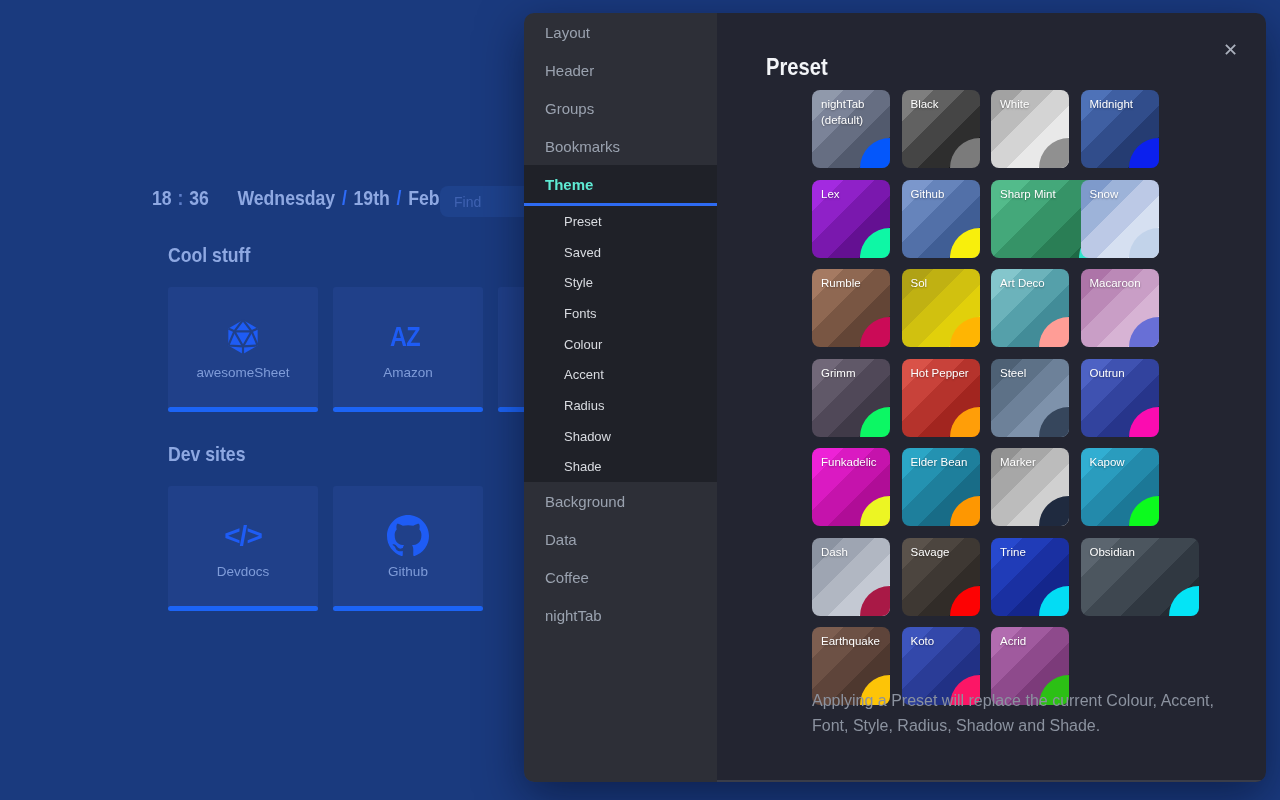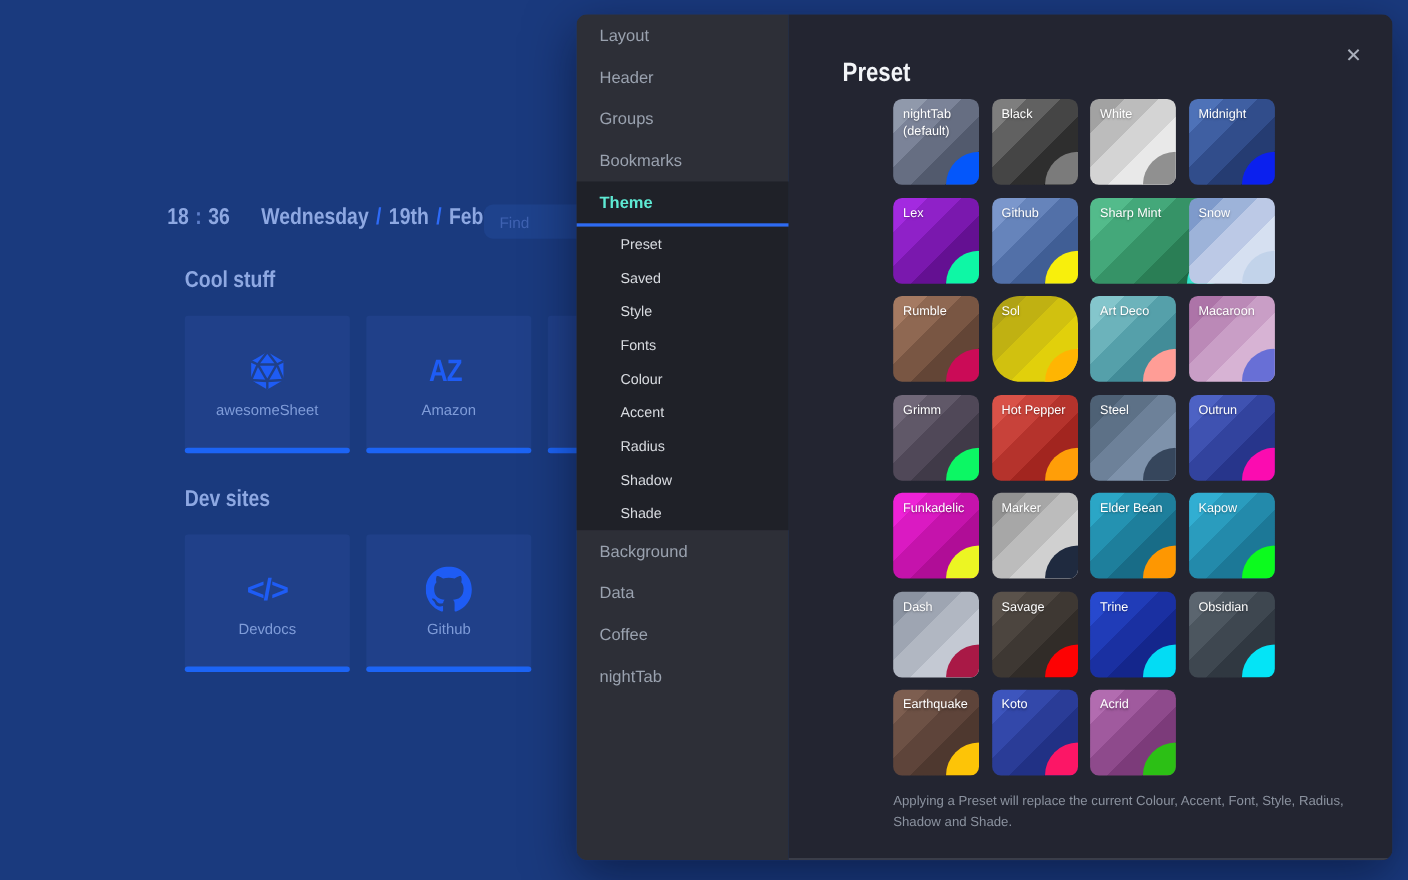--- a/index.html
+++ b/index.html
@@ -43,21 +43,21 @@
   .content{position:relative;flex:1;background:#232531;}
   .title{position:absolute;left:49px;top:40px;margin:0;font-size:24px;font-weight:700;color:#f3f5f8;}
   .close{position:absolute;top:24px;right:24px;background:none;border:none;font-size:18px;
     color:#aab0bc;cursor:pointer;padding:4px;line-height:1;}
   .grid{position:absolute;left:95px;top:77px;display:grid;
     grid-template-columns:repeat(4,78px);gap:11.5px;}
   .preset{position:relative;width:78px;height:78px;border-radius:8px;overflow:hidden;cursor:pointer;}
   .preset-label{position:absolute;top:6px;left:9px;right:5px;font-size:11.5px;line-height:1.4;
     color:#fff;text-shadow:0 1px 2px rgba(0,0,0,.35);}
   .preset-accent{position:absolute;right:0;bottom:0;width:30px;height:30px;border-radius:100% 0 0 0;}
-  .footer-note{position:absolute;left:95px;top:706px;width:414px;margin:0;font-size:12px;
+  .footer-note{position:absolute;left:95px;top:676px;width:414px;margin:0;font-size:16px;
     line-height:1.55;color:#8b929f;}
   .hscroll{position:absolute;left:0;bottom:0;width:100%;height:2px;background:#3a3d49;}
 </style>
 </head>
 <body>
 
 <div class="page">
   <div class="clock-row condensed">
     <span>18</span>
     <span class="colon">:</span>
@@ -179,21 +179,21 @@
           <div class="preset-accent" style="background: rgb(49, 227, 203);"></div>
         </div>
         <div class="preset" style="background: linear-gradient(135deg, rgb(126, 154, 203) 0%, rgb(126, 154, 203) 20%, rgb(157, 179, 217) 20%, rgb(157, 179, 217) 40%, rgb(188, 201, 230) 40%, rgb(188, 201, 230) 60%, rgb(214, 224, 241) 60%, rgb(214, 224, 241) 80%, rgb(234, 240, 250) 80%, rgb(234, 240, 250) 100%);">
           <div class="preset-label">Snow</div>
           <div class="preset-accent" style="background: rgb(194, 211, 234);"></div>
         </div>
         <div class="preset" style="background: linear-gradient(135deg, rgb(165, 122, 98) 0%, rgb(165, 122, 98) 20%, rgb(143, 104, 82) 20%, rgb(143, 104, 82) 40%, rgb(121, 86, 67) 40%, rgb(121, 86, 67) 60%, rgb(99, 69, 54) 60%, rgb(99, 69, 54) 80%, rgb(78, 54, 41) 80%, rgb(78, 54, 41) 100%);">
           <div class="preset-label">Rumble</div>
           <div class="preset-accent" style="background: rgb(203, 11, 87);"></div>
         </div>
-        <div class="preset" style="background: linear-gradient(135deg, rgb(176, 162, 21) 0%, rgb(176, 162, 21) 20%, rgb(192, 177, 18) 20%, rgb(192, 177, 18) 40%, rgb(209, 193, 15) 40%, rgb(209, 193, 15) 60%, rgb(225, 208, 11) 60%, rgb(225, 208, 11) 80%, rgb(242, 225, 6) 80%, rgb(242, 225, 6) 100%); border-radius: 25px;">
+        <div class="preset" style="background: linear-gradient(135deg, rgb(176, 162, 21) 0%, rgb(176, 162, 21) 20%, rgb(192, 177, 18) 20%, rgb(192, 177, 18) 40%, rgb(209, 193, 15) 40%, rgb(209, 193, 15) 60%, rgb(225, 208, 11) 60%, rgb(225, 208, 11) 80%, rgb(242, 225, 6) 80%, rgb(242, 225, 6) 100%);">
           <div class="preset-label">Sol</div>
           <div class="preset-accent" style="background: rgb(255, 181, 2);"></div>
         </div>
         <div class="preset" style="background: linear-gradient(135deg, rgb(132, 198, 204) 0%, rgb(132, 198, 204) 20%, rgb(108, 179, 187) 20%, rgb(108, 179, 187) 40%, rgb(85, 160, 170) 40%, rgb(85, 160, 170) 60%, rgb(66, 140, 152) 60%, rgb(66, 140, 152) 80%, rgb(50, 120, 134) 80%, rgb(50, 120, 134) 100%);">
           <div class="preset-label">Art Deco</div>
           <div class="preset-accent" style="background: rgb(255, 157, 150);"></div>
         </div>
         <div class="preset" style="background: linear-gradient(135deg, rgb(173, 116, 168) 0%, rgb(173, 116, 168) 20%, rgb(187, 137, 183) 20%, rgb(187, 137, 183) 40%, rgb(201, 158, 198) 40%, rgb(201, 158, 198) 60%, rgb(215, 179, 212) 60%, rgb(215, 179, 212) 80%, rgb(229, 200, 226) 80%, rgb(229, 200, 226) 100%);">
           <div class="preset-label">Macaroon</div>
           <div class="preset-accent" style="background: rgb(104, 111, 214);"></div>
@@ -211,45 +211,45 @@
           <div class="preset-accent" style="background: rgb(54, 70, 92);"></div>
         </div>
         <div class="preset" style="background: linear-gradient(135deg, rgb(77, 98, 196) 0%, rgb(77, 98, 196) 20%, rgb(63, 82, 177) 20%, rgb(63, 82, 177) 40%, rgb(50, 67, 158) 40%, rgb(50, 67, 158) 60%, rgb(39, 53, 139) 60%, rgb(39, 53, 139) 80%, rgb(28, 40, 120) 80%, rgb(28, 40, 120) 100%);">
           <div class="preset-label">Outrun</div>
           <div class="preset-accent" style="background: rgb(251, 12, 176);"></div>
         </div>
         <div class="preset" style="background: linear-gradient(135deg, rgb(238, 34, 215) 0%, rgb(238, 34, 215) 20%, rgb(218, 26, 194) 20%, rgb(218, 26, 194) 40%, rgb(197, 19, 172) 40%, rgb(197, 19, 172) 60%, rgb(176, 13, 151) 60%, rgb(176, 13, 151) 80%, rgb(155, 8, 130) 80%, rgb(155, 8, 130) 100%);">
           <div class="preset-label">Funkadelic</div>
           <div class="preset-accent" style="background: rgb(236, 245, 35);"></div>
         </div>
+        <div class="preset" style="background: linear-gradient(135deg, rgb(43, 166, 198) 0%, rgb(43, 166, 198) 20%, rgb(36, 146, 177) 20%, rgb(36, 146, 177) 40%, rgb(30, 127, 156) 40%, rgb(30, 127, 156) 60%, rgb(24, 108, 135) 60%, rgb(24, 108, 135) 80%, rgb(18, 90, 115) 80%, rgb(18, 90, 115) 100%);">
+          <div class="preset-label">Elder Bean</div>
+          <div class="preset-accent" style="background: rgb(254, 151, 1);"></div>
+        </div>
         <div class="preset" style="background: linear-gradient(135deg, rgb(146, 146, 146) 0%, rgb(146, 146, 146) 20%, rgb(167, 167, 167) 20%, rgb(167, 167, 167) 40%, rgb(188, 188, 188) 40%, rgb(188, 188, 188) 60%, rgb(208, 208, 208) 60%, rgb(208, 208, 208) 80%, rgb(227, 227, 227) 80%, rgb(227, 227, 227) 100%);">
           <div class="preset-label">Marker</div>
           <div class="preset-accent" style="background: rgb(31, 42, 63);"></div>
         </div>
-        <div class="preset" style="background: linear-gradient(135deg, rgb(43, 166, 198) 0%, rgb(43, 166, 198) 20%, rgb(36, 146, 177) 20%, rgb(36, 146, 177) 40%, rgb(30, 127, 156) 40%, rgb(30, 127, 156) 60%, rgb(24, 108, 135) 60%, rgb(24, 108, 135) 80%, rgb(18, 90, 115) 80%, rgb(18, 90, 115) 100%);">
-          <div class="preset-label">Elder Bean</div>
-          <div class="preset-accent" style="background: rgb(254, 151, 1);"></div>
-        </div>
         <div class="preset" style="background: linear-gradient(135deg, rgb(49, 174, 210) 0%, rgb(49, 174, 210) 20%, rgb(42, 156, 190) 20%, rgb(42, 156, 190) 40%, rgb(35, 138, 171) 40%, rgb(35, 138, 171) 60%, rgb(28, 120, 151) 60%, rgb(28, 120, 151) 80%, rgb(22, 103, 132) 80%, rgb(22, 103, 132) 100%);">
           <div class="preset-label">Kapow</div>
           <div class="preset-accent" style="background: rgb(12, 251, 30);"></div>
         </div>
         <div class="preset" style="background: linear-gradient(135deg, rgb(139, 147, 161) 0%, rgb(139, 147, 161) 20%, rgb(158, 165, 178) 20%, rgb(158, 165, 178) 40%, rgb(177, 183, 194) 40%, rgb(177, 183, 194) 60%, rgb(196, 201, 211) 60%, rgb(196, 201, 211) 80%, rgb(216, 220, 228) 80%, rgb(216, 220, 228) 100%);">
           <div class="preset-label">Dash</div>
           <div class="preset-accent" style="background: rgb(169, 25, 70);"></div>
         </div>
         <div class="preset" style="background: linear-gradient(135deg, rgb(90, 82, 75) 0%, rgb(90, 82, 75) 20%, rgb(76, 69, 63) 20%, rgb(76, 69, 63) 40%, rgb(62, 56, 51) 40%, rgb(62, 56, 51) 60%, rgb(49, 44, 40) 60%, rgb(49, 44, 40) 80%, rgb(37, 33, 30) 80%, rgb(37, 33, 30) 100%);">
           <div class="preset-label">Savage</div>
           <div class="preset-accent" style="background: rgb(253, 2, 3);"></div>
         </div>
         <div class="preset" style="background: linear-gradient(135deg, rgb(39, 73, 206) 0%, rgb(39, 73, 206) 20%, rgb(32, 60, 184) 20%, rgb(32, 60, 184) 40%, rgb(26, 48, 162) 40%, rgb(26, 48, 162) 60%, rgb(20, 38, 140) 60%, rgb(20, 38, 140) 80%, rgb(15, 29, 119) 80%, rgb(15, 29, 119) 100%);">
           <div class="preset-label">Trine</div>
           <div class="preset-accent" style="background: rgb(3, 220, 244);"></div>
         </div>
-        <div class="preset" style="background: linear-gradient(135deg, rgb(91, 101, 111) 0%, rgb(91, 101, 111) 20%, rgb(76, 86, 95) 20%, rgb(76, 86, 95) 40%, rgb(62, 71, 80) 40%, rgb(62, 71, 80) 60%, rgb(48, 56, 65) 60%, rgb(48, 56, 65) 80%, rgb(36, 43, 51) 80%, rgb(36, 43, 51) 100%);">
+        <div class="preset" style="background: linear-gradient(135deg, rgb(91, 101, 111) 0%, rgb(91, 101, 111) 20%, rgb(76, 86, 95) 20%, rgb(76, 86, 95) 40%, rgb(62, 71, 80) 40%, rgb(62, 71, 80) 60%, rgb(48, 56, 65) 60%, rgb(48, 56, 65) 80%, rgb(36, 43, 51) 80%, rgb(36, 43, 51) 100%); padding-left: 40px;">
           <div class="preset-label">Obsidian</div>
           <div class="preset-accent" style="background: rgb(4, 228, 246);"></div>
         </div>
         <div class="preset" style="background: linear-gradient(135deg, rgb(125, 94, 80) 0%, rgb(125, 94, 80) 20%, rgb(109, 81, 69) 20%, rgb(109, 81, 69) 40%, rgb(94, 68, 58) 40%, rgb(94, 68, 58) 60%, rgb(78, 56, 47) 60%, rgb(78, 56, 47) 80%, rgb(63, 45, 37) 80%, rgb(63, 45, 37) 100%);">
           <div class="preset-label">Earthquake</div>
           <div class="preset-accent" style="background: rgb(253, 196, 7);"></div>
         </div>
         <div class="preset" style="background: linear-gradient(135deg, rgb(61, 85, 189) 0%, rgb(61, 85, 189) 20%, rgb(51, 72, 170) 20%, rgb(51, 72, 170) 40%, rgb(42, 60, 151) 40%, rgb(42, 60, 151) 60%, rgb(33, 49, 133) 60%, rgb(33, 49, 133) 80%, rgb(25, 39, 115) 80%, rgb(25, 39, 115) 100%);">
           <div class="preset-label">Koto</div>
           <div class="preset-accent" style="background: rgb(252, 22, 102);"></div>

